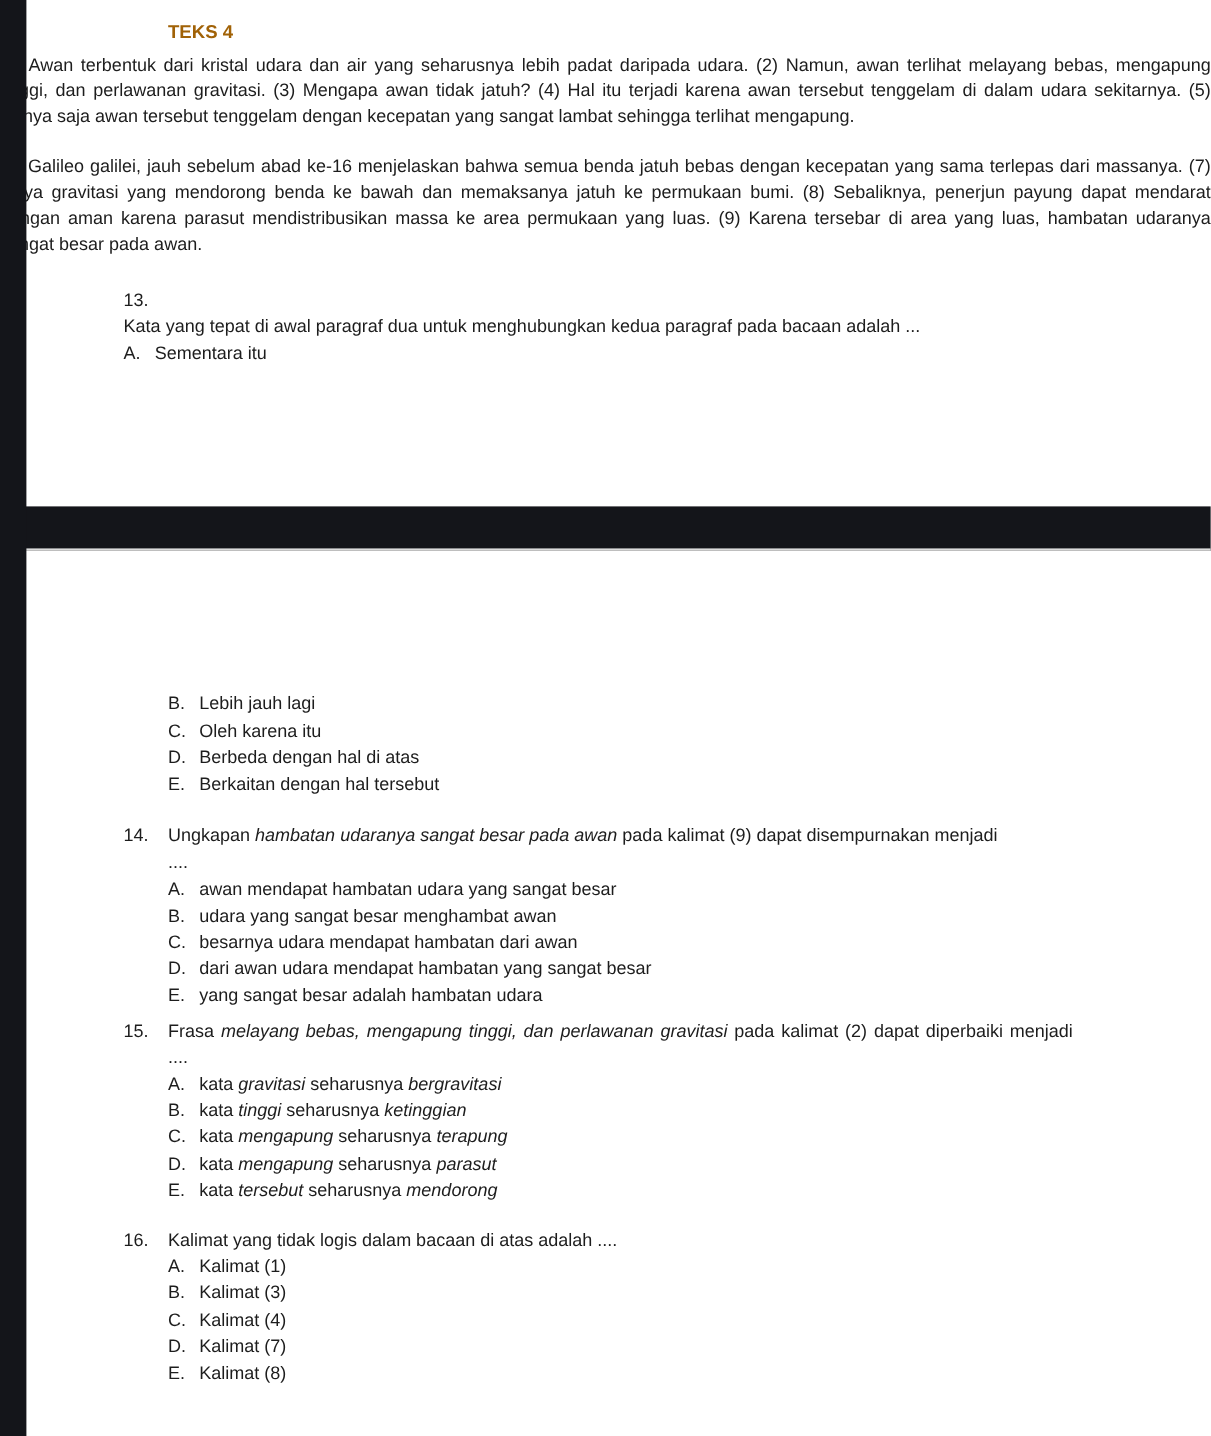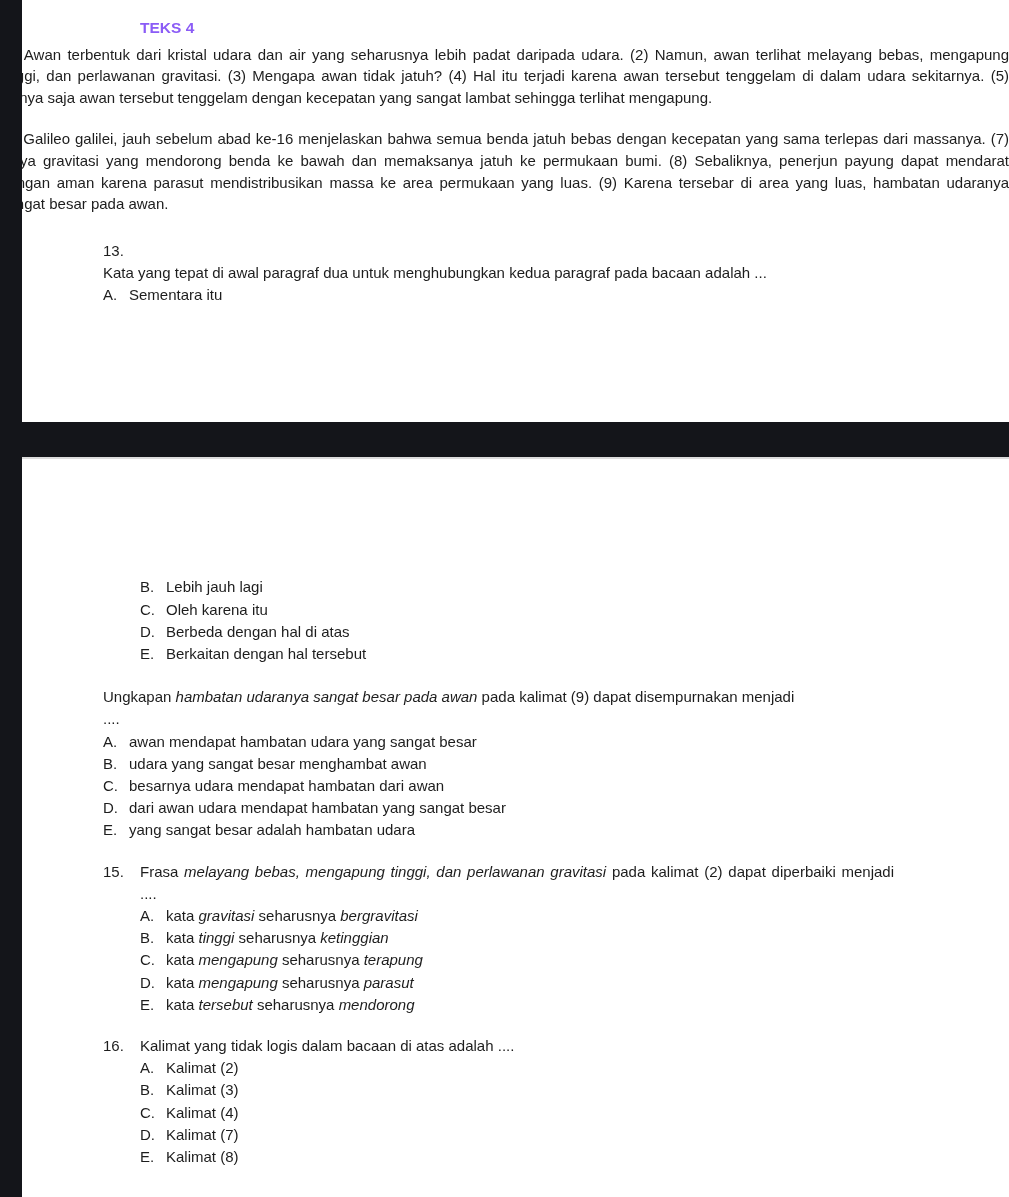--- a/index.html
+++ b/index.html
@@ -22,42 +22,42 @@
   }
   .stage { position: relative; z-index: 1; }
 
   
   .para-col { margin-left: 140px; margin-right: 115px; }
   .title {
     margin-top: 17px;
     font-size: 15.5px;
     font-weight: bold;
     line-height: 21.6px;
-    color: #8b5cf6;
+    color: #a16207;
   }
   .para {
     margin: 0;
     font-size: 15px;
     line-height: 21.6px;
     text-align: justify;
   }
   .para.p1 { margin-top: 5px; }
   .para.p2 { margin-top: 20px; }
 
   
   .question {
     display: flex;
     padding-left: 103px;
     padding-right: 115px;
     font-size: 15px;
     line-height: 22.2px;
   }
   .q13 { margin-top: 25px; flex-direction: column; }
   .q14 { margin-top: 21px; }
-  .q15 { margin-top: 19px; }
+  .q15 { margin-top: 7px; }
   .q16 { margin-top: 19px; justify-content: center; }
   .q-num { width: 37px; flex: none; }
   .q-body { flex: 1; min-width: 0; }
   .q-prompt { text-align: justify; }
   .opt { display: flex; }
   .opt-letter { width: 26px; flex: none; }
   .opt-text { flex: 1; min-width: 0; }
   i { font-style: italic; }
 
   
@@ -121,20 +121,21 @@
         <span class="opt-letter">D.</span>
         <span class="opt-text">Berbeda dengan hal di atas</span>
       </div>
       <div class="opt">
         <span class="opt-letter">E.</span>
         <span class="opt-text">Berkaitan dengan hal tersebut</span>
       </div>
     </div>
 
     <div class="question q14">
+      <span class="q-num">14.</span>
       <div class="q-body">
         <div class="q-prompt"><span>Ungkapan </span><i>hambatan udaranya sangat besar pada awan</i><span> pada kalimat (9) dapat disempurnakan menjadi</span></div>
         <div class="q-ellipsis">....</div>
         <div class="opt">
           <span class="opt-letter">A.</span>
           <span class="opt-text">awan mendapat hambatan udara yang sangat besar</span>
         </div>
         <div class="opt">
           <span class="opt-letter">B.</span>
           <span class="opt-text">udara yang sangat besar menghambat awan</span>
@@ -180,21 +181,21 @@
         </div>
       </div>
     </div>
 
     <div class="question q16">
       <span class="q-num">16.</span>
       <div class="q-body">
         <div class="q-prompt">Kalimat yang tidak logis dalam bacaan di atas adalah ....</div>
         <div class="opt">
           <span class="opt-letter">A.</span>
-          <span class="opt-text">Kalimat (2)</span>
+          <span class="opt-text">Kalimat (1)</span>
         </div>
         <div class="opt">
           <span class="opt-letter">B.</span>
           <span class="opt-text">Kalimat (3)</span>
         </div>
         <div class="opt">
           <span class="opt-letter">C.</span>
           <span class="opt-text">Kalimat (4)</span>
         </div>
         <div class="opt">

